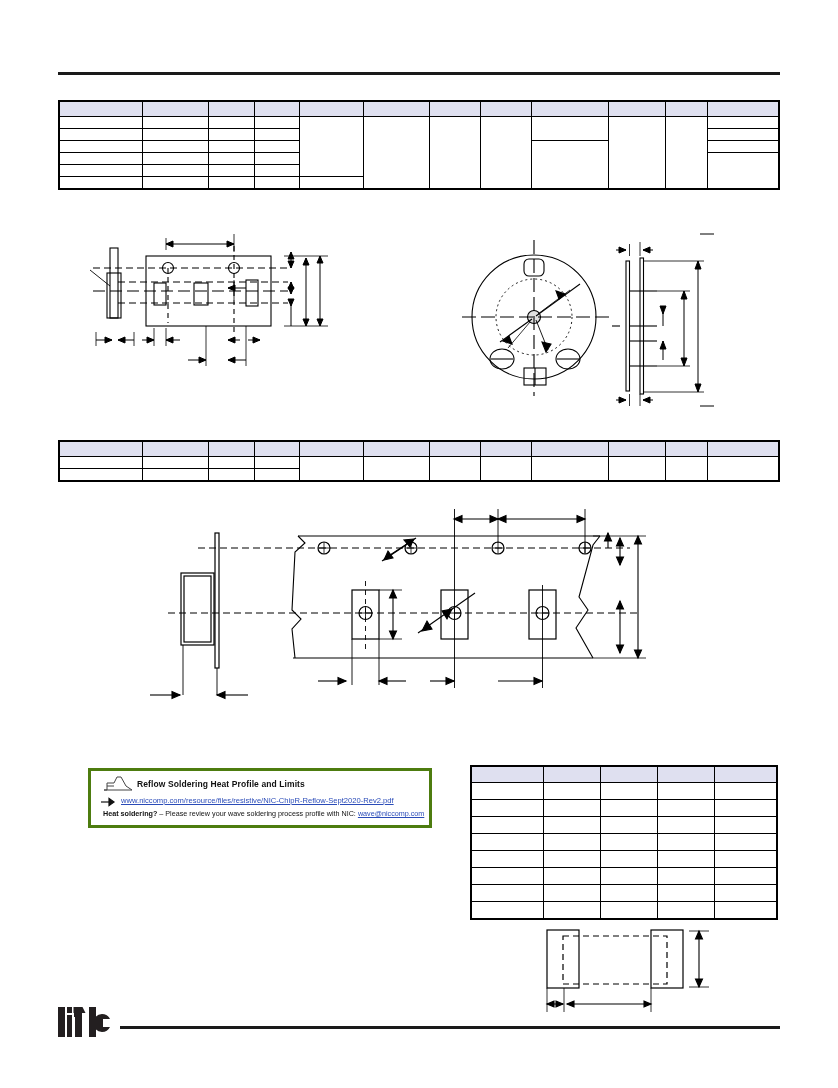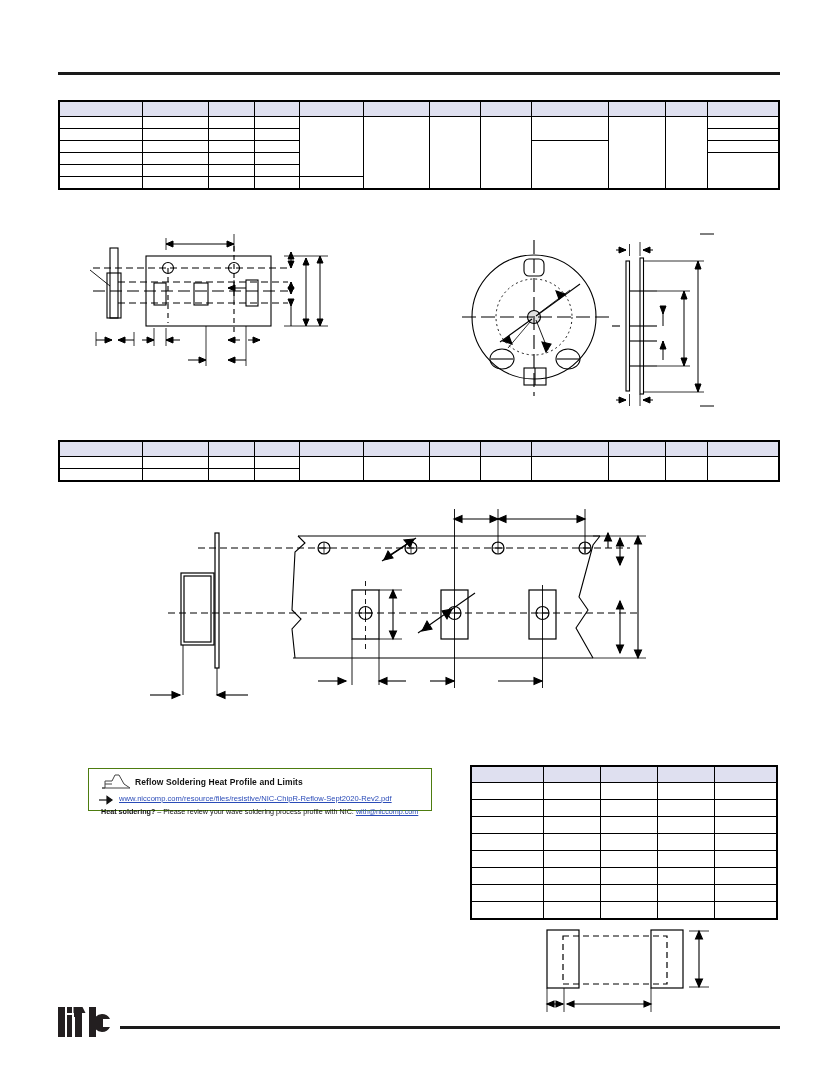--- a/index.html
+++ b/index.html
@@ -24,22 +24,22 @@
   table.spec{border:2px solid #000;}
 
   #tbl-top{left:58px;top:100px;width:722px;}
   #tbl-mid{left:58px;top:440px;width:722px;}
   #tbl-reel{left:470px;top:765px;width:308px;}
   #tbl-reel td{height:16px;}
   #tbl-reel td.hdr{height:15px;}
 
   
   .reflow-box{
-    position:absolute;left:88px;top:768px;width:344px;height:43px;
-    border:1px solid #4d7c0f;background:#fff;box-sizing:border-box;
+    position:absolute;left:88px;top:768px;width:344px;height:60px;
+    border:3px solid #4d7c0f;background:#fff;box-sizing:border-box;
   }
   .reflow-title{
     position:absolute;left:46px;top:8px;font-size:8.5px;font-weight:bold;color:#111;
     letter-spacing:.1px;white-space:nowrap;
   }
   .reflow-icon{position:absolute;left:12px;top:4px;width:30px;height:18px;}
   .reflow-arrow{position:absolute;left:10px;top:25px;width:14px;height:12px;}
   .reflow-link{
     position:absolute;left:30px;top:25px;font-size:7.6px;color:#2a4bb8;
     text-decoration:underline;white-space:nowrap;
@@ -494,21 +494,21 @@
     <span class="reflow-arrow">
       <svg width="14" height="12" viewBox="0 0 14 12">
         <g stroke="#111" fill="#111" stroke-width="1.2">
           <line x1="0" y1="6" x2="10" y2="6"></line>
           <path d="M13 6 l-5 -3.5 v7 z"></path>
         </g>
       </svg>
     </span>
     <a class="reflow-link" href="#">www.niccomp.com/resource/files/resistive/NIC-ChipR-Reflow-Sept2020-Rev2.pdf</a>
     <div class="reflow-wave">
-      <b>Heat soldering?</b><span> – Please review your wave soldering process profile with NIC: </span><a class="mail" href="#">with@niccomp.com</a>
+      <b>Heat soldering?</b><span> – Please review your wave soldering process profile with NIC: </span><a class="mail" href="#">wave@niccomp.com</a>
     </div>
   </div>
 
   <table class="spec" id="tbl-reel">
     <colgroup>
       <col style="width:72px">
         <col style="width:56px">
         <col style="width:56px">
         <col style="width:56px">
         <col style="width:62px">

